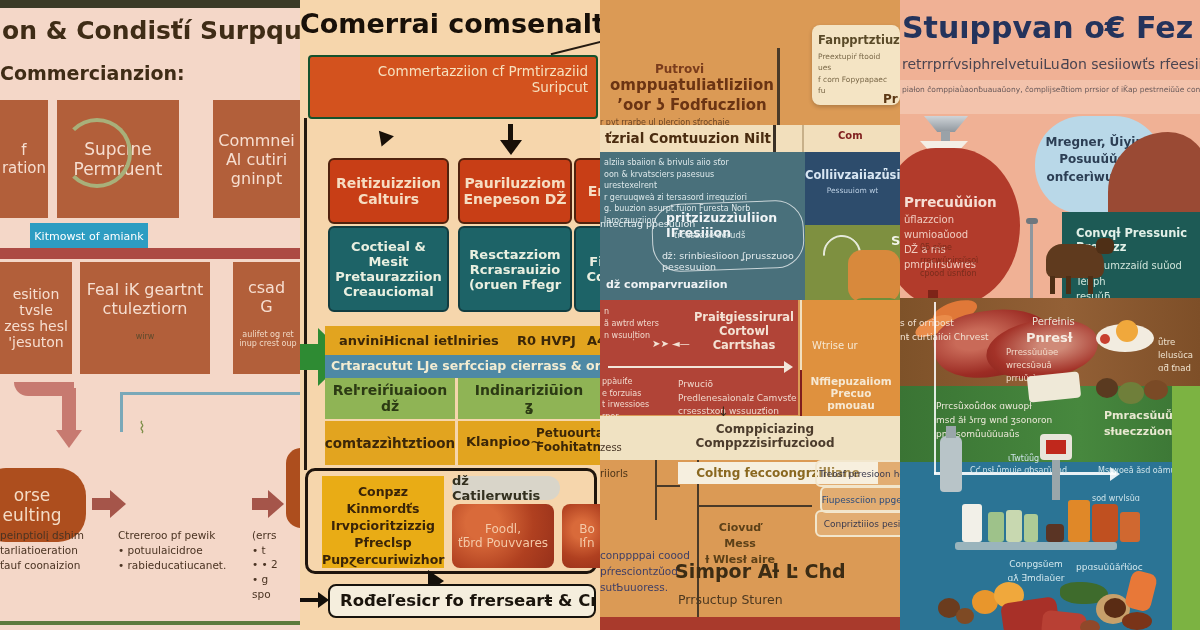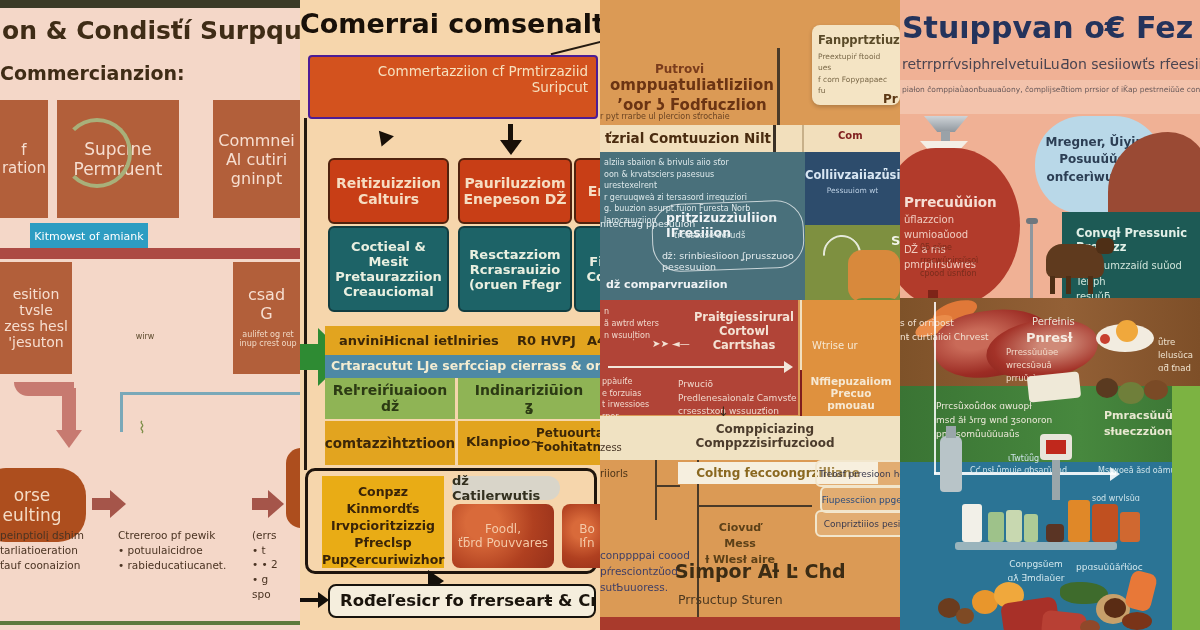--- a/index.html
+++ b/index.html
@@ -44,22 +44,24 @@
 Al cutiri
 gninpt</div>
 
     <div class="abs flexc" style="left:30px;top:223px;width:118px;height:27px;background:#2d9dc2;color:#fff;font-size:11px;">Kitmowst of amiank</div>
     <div class="abs" style="left:0;top:248px;width:300px;height:11px;background:#ac4b44;"></div>
 
     <div class="abs p1box flexc pre ctr" style="left:0;top:262px;width:72px;height:112px;font-size:14px;">esition
 tvsle
 zess hesl
 'jesuton</div>
+    <div class="abs p1box pre ctr" style="left:80px;top:262px;width:130px;height:112px;font-size:16px;padding-top:18px;box-sizing:border-box;">Feal iK geartnt
+ctuleztiorn</div>
     <div class="abs ctr" style="left:110px;top:332px;width:70px;font-size:8px;color:#5c4a2c;">wirw</div>
-    <div class="abs p1box pre ctr" style="left:233px;top:262px;width:67px;height:112px;font-size:16px;padding-top:23px;box-sizing:border-box;">csad
+    <div class="abs p1box pre ctr" style="left:233px;top:262px;width:67px;height:112px;font-size:16px;padding-top:16px;box-sizing:border-box;">csad
 G</div>
     <div class="abs pre ctr" style="left:236px;top:330px;width:64px;font-size:8px;color:#f0d8c4;">aulifet og ret
 inup crest oup</div>
 
     <div class="abs" style="left:14px;top:382px;width:60px;height:14px;background:#c77a70;border-radius:0 0 0 14px;"></div>
     <div class="abs" style="left:62px;top:388px;width:14px;height:44px;background:#c77a70;"></div>
     <div class="abs" style="left:56px;top:430px;width:0;height:0;border-left:13px solid transparent;border-right:13px solid transparent;border-top:18px solid #c77a70;"></div>
     <div class="abs" style="left:120px;top:392px;width:180px;height:3px;background:#7aa8b8;"></div>
     <div class="abs" style="left:120px;top:392px;width:3px;height:40px;background:#7aa8b8;"></div>
     <div class="abs" style="left:138px;top:418px;font-size:16px;color:#7e8f4a;">⌇</div>
@@ -84,21 +86,21 @@
 • g
 spo</div>
     <div class="abs" style="left:0;top:621px;width:300px;height:4px;background:#5c7a3c;"></div>
   </div>
 
   <div class="panel" style="left:300px;background:#f6d6ac;">
     <div class="abs b nowrap" style="left:0;top:8px;width:300px;font-size:27px;color:#181008;">Comerrai comsenaltïontzv</div>
     <div class="abs" style="left:250px;top:46px;width:60px;height:2px;background:#241a10;transform:rotate(-14deg);"></div>
     <div class="abs" style="left:4px;top:118px;width:2.5px;height:352px;background:#241a10;"></div>
 
-    <div class="abs pre" style="left:8px;top:55px;width:278px;height:54px;background:#d3521e;border:2px solid #4c1d95;border-radius:4px;color:#f6e0be;font-size:13.5px;text-align:right;padding:6px 8px 0 0;">Commertazziion cf Prmtirzaziid
+    <div class="abs pre" style="left:8px;top:55px;width:278px;height:54px;background:#d3521e;border:2px solid #14532d;border-radius:4px;color:#f6e0be;font-size:13.5px;text-align:right;padding:6px 8px 0 0;">Commertazziion cf Prmtirzaziid
 Suripcut</div>
 
     <div class="abs" style="left:76px;top:133px;width:0;height:0;border-left:8px solid transparent;border-right:8px solid transparent;border-top:14px solid #181008;transform:rotate(20deg);"></div>
     <div class="abs" style="left:208px;top:124px;width:5px;height:18px;background:#181008;"></div>
     <div class="abs" style="left:200px;top:140px;width:0;height:0;border-left:11px solid transparent;border-right:11px solid transparent;border-top:15px solid #181008;"></div>
 
     <div class="abs rbox flexc pre ctr" style="left:28px;top:158px;width:117px;height:62px;font-size:14px;">Reitizuizziion
 Caltuirs</div>
     <div class="abs rbox flexc pre ctr" style="left:158px;top:158px;width:110px;height:62px;font-size:14px;">Pauriluzziom
 Enepeson Ǆ</div>
@@ -147,21 +149,21 @@
     <div class="abs" style="left:128px;top:570px;width:0;height:0;border-top:11px solid transparent;border-bottom:11px solid transparent;border-left:16px solid #14100a;"></div>
     <div class="abs" style="left:0;top:598px;width:20px;height:3.5px;background:#14100a;"></div>
     <div class="abs" style="left:18px;top:592px;width:0;height:0;border-top:8px solid transparent;border-bottom:8px solid transparent;border-left:11px solid #14100a;"></div>
     <div class="abs nowrap b" style="left:28px;top:584px;width:268px;height:34px;background:#f5eedd;border:2.5px solid #16120c;border-radius:8px;color:#1a140c;font-size:16.5px;padding:5px 0 0 10px;box-sizing:border-box;">Rođeľesicr fo frersearŧ &amp; Cneecim Ofi imee</div>
   </div>
 
   <div class="panel" style="left:600px;background:#db9a55;">
     <div class="abs b" style="left:55px;top:62px;font-size:12px;color:#7a3c1c;">Putrovi</div>
     <div class="abs b pre" style="left:-8px;top:76px;width:200px;font-size:15px;color:#6b3413;line-height:1.3;text-align:center;">omppuạtuliatliziion
 ʼoor ʖ Fodfuczlion</div>
-    <div class="abs nowrap" style="left:0px;top:112px;width:180px;font-size:8px;color:#6b4423;">r pyt rrarbe ul plercion sťrochaie</div>
+    <div class="abs nowrap" style="left:0px;top:118px;width:180px;font-size:8px;color:#6b4423;">r pyt rrarbe ul plercion sťrochaie</div>
     <div class="abs" style="left:177px;top:48px;width:2.5px;height:102px;background:#4a3a28;"></div>
     <div class="abs" style="left:212px;top:25px;width:88px;height:80px;background:#f4e4c4;border-radius:8px;box-shadow:0 2px 4px rgba(0,0,0,.2);padding:8px 6px;box-sizing:border-box;">
       <div class="b" style="font-size:11.5px;color:#5a4a28;">Fanpprtztiuzb</div>
       <div class="pre" style="font-size:7.5px;color:#7a6848;margin-top:4px;line-height:1.5;">Preextupiŕ ftooid ues
 f corn Fopypapaec fu</div>
     </div>
     <div class="abs b" style="left:283px;top:92px;font-size:12px;color:#5c3814;">Pr</div>
 
     <div class="abs" style="left:0;top:125px;width:300px;height:27px;background:#f2dfbc;">
       <span class="abs b nowrap" style="left:5px;top:5px;font-size:13.5px;color:#4a2c10;width:166px;">ťzrial Comtuuzion Niltoŕrn</span>

